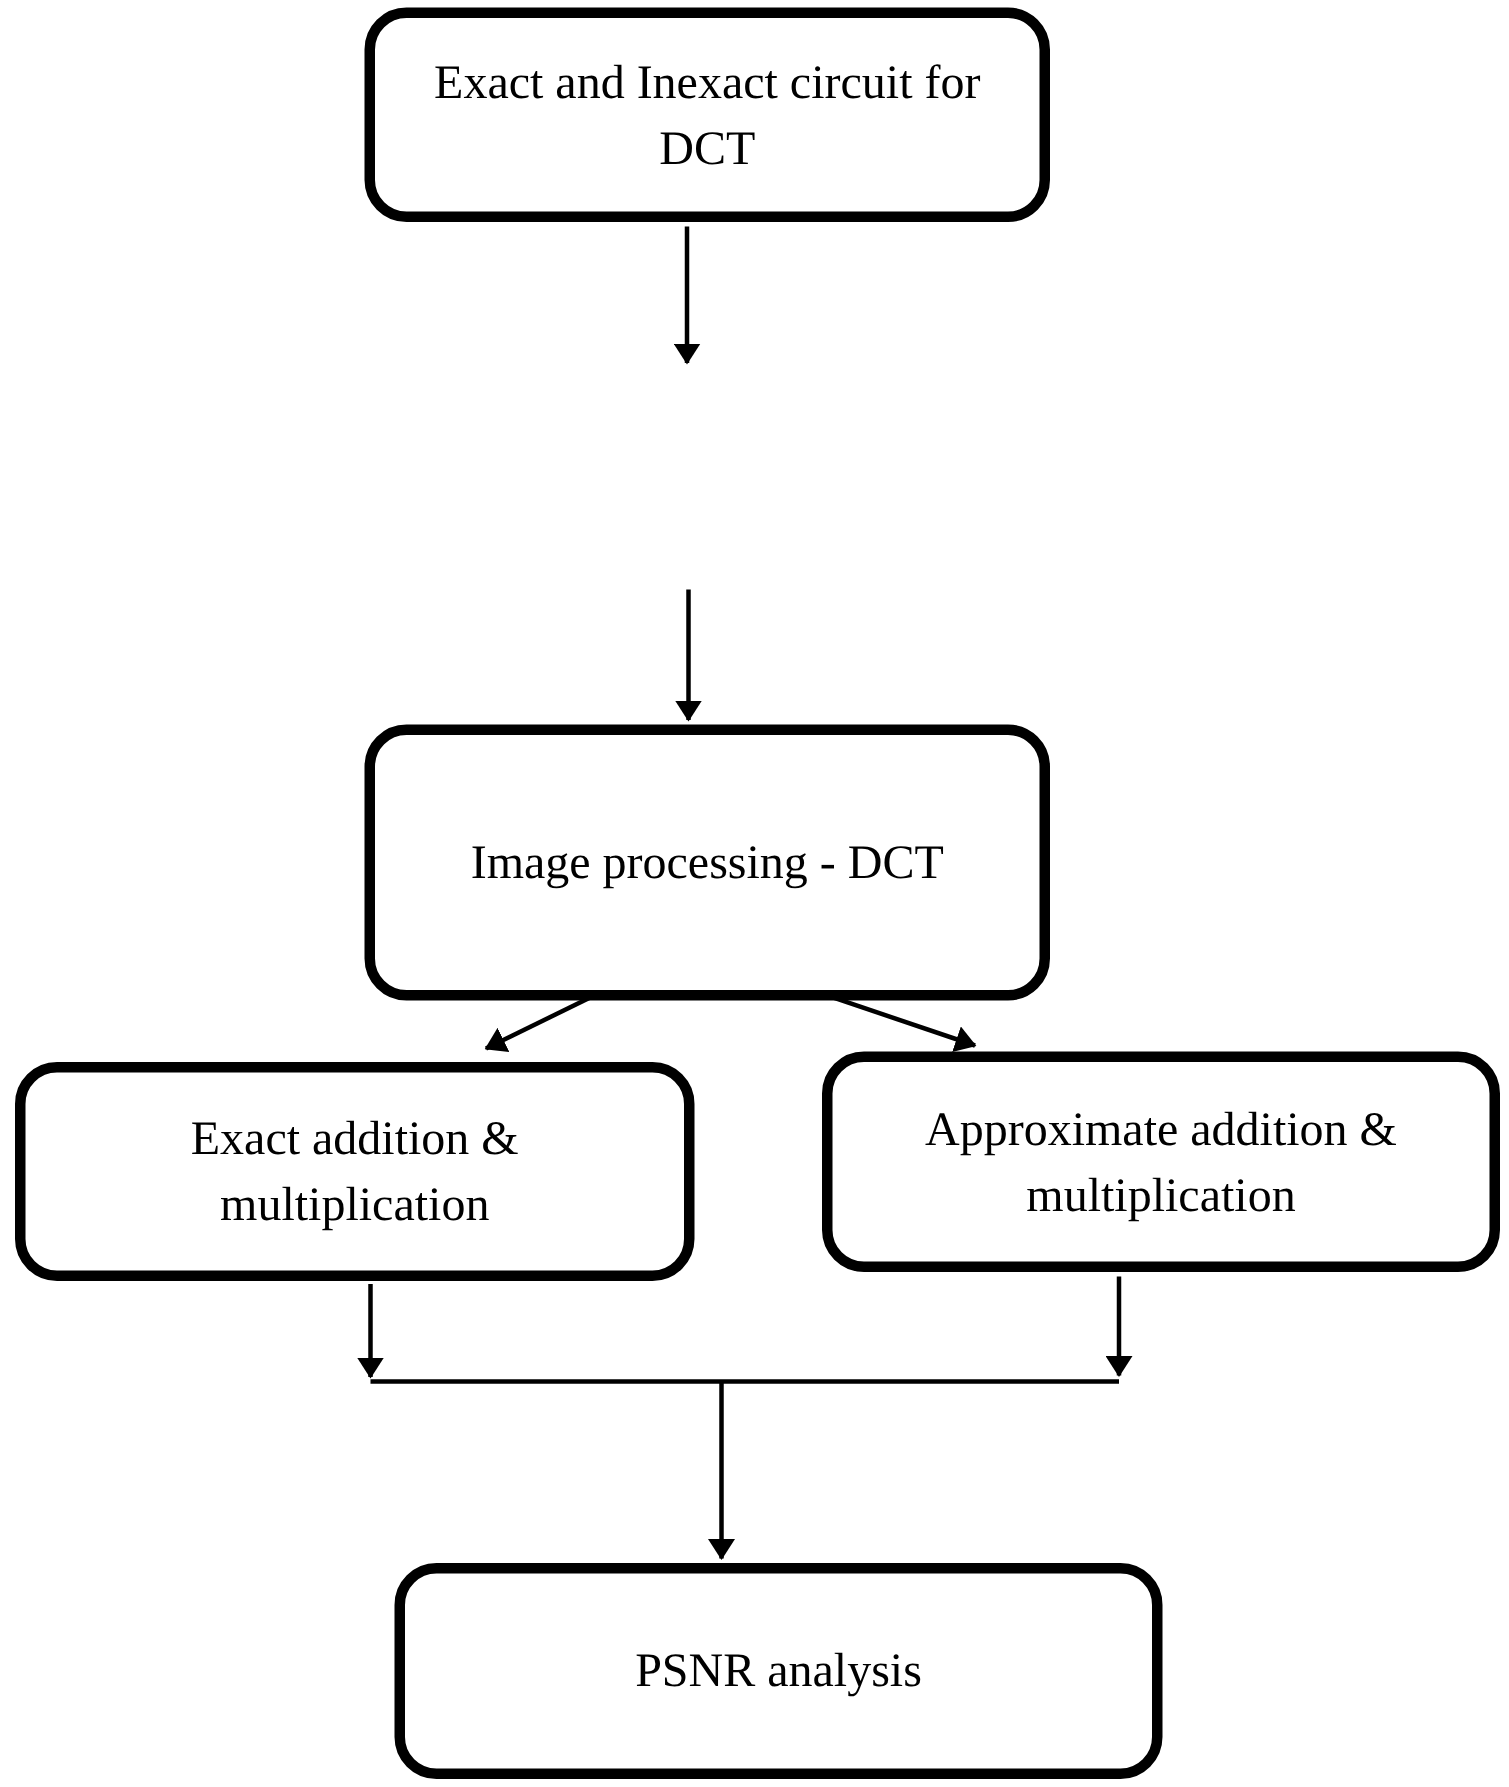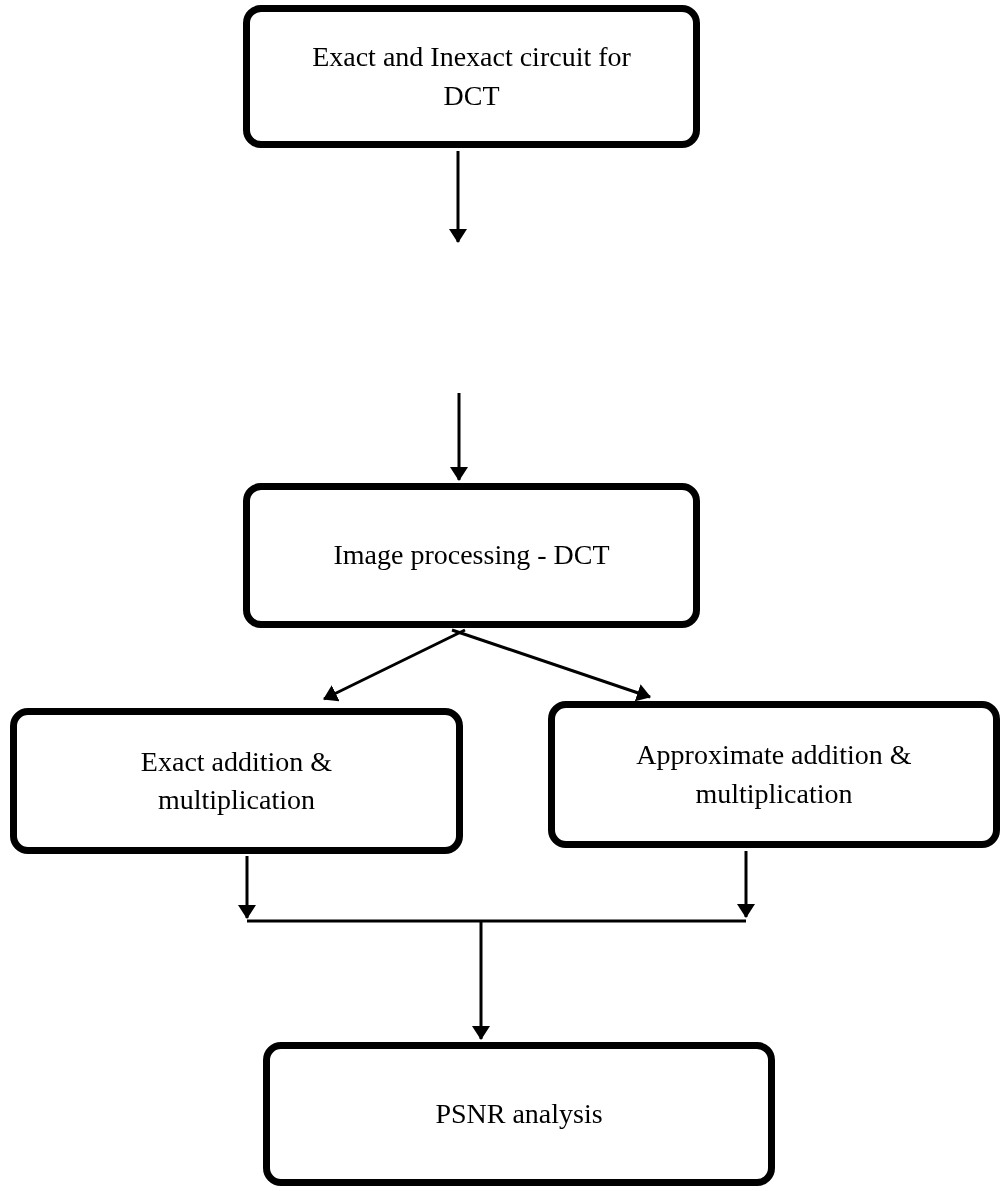--- a/index.html
+++ b/index.html
@@ -20,35 +20,35 @@
     left: 0;
     top: 0;
     width: 1006px;
     height: 1191px;
     pointer-events: none;
   }
   .node {
     position: absolute;
     box-sizing: border-box;
     border: 7px solid #000000;
-    border-radius: 18px;
+    border-radius: 28px;
     background: #ffffff;
     display: flex;
     align-items: center;
     justify-content: center;
     text-align: center;
     color: #000000;
-    font-size: 28px;
+    font-size: 32px;
     line-height: 1.36;
     white-space: pre-line;
     z-index: 2;
   }
   .node-top    { left: 243px; top: 5px;    width: 457px; height: 143px; }
   .node-ml     { left: 243px; top: 245px;  width: 457px; height: 145px; }
-  .node-dct    { left: 243px; top: 483px;  width: 457px; height: 145px; }
+  .node-dct    { left: 243px; top: 483px;  width: 457px; height: 184px; }
   .node-exact  { left: 10px;   top: 708px;  width: 453px; height: 146px; }
   .node-approx { left: 548px; top: 701px;  width: 452px; height: 147px; }
   .node-psnr   { left: 263px; top: 1042px; width: 512px; height: 144px; }
 </style>
 </head>
 <body>
 
 <div class="canvas">
 
   <svg class="edges-layer" viewBox="0 0 1006 1191" xmlns="http://www.w3.org/2000/svg" aria-hidden="true">

